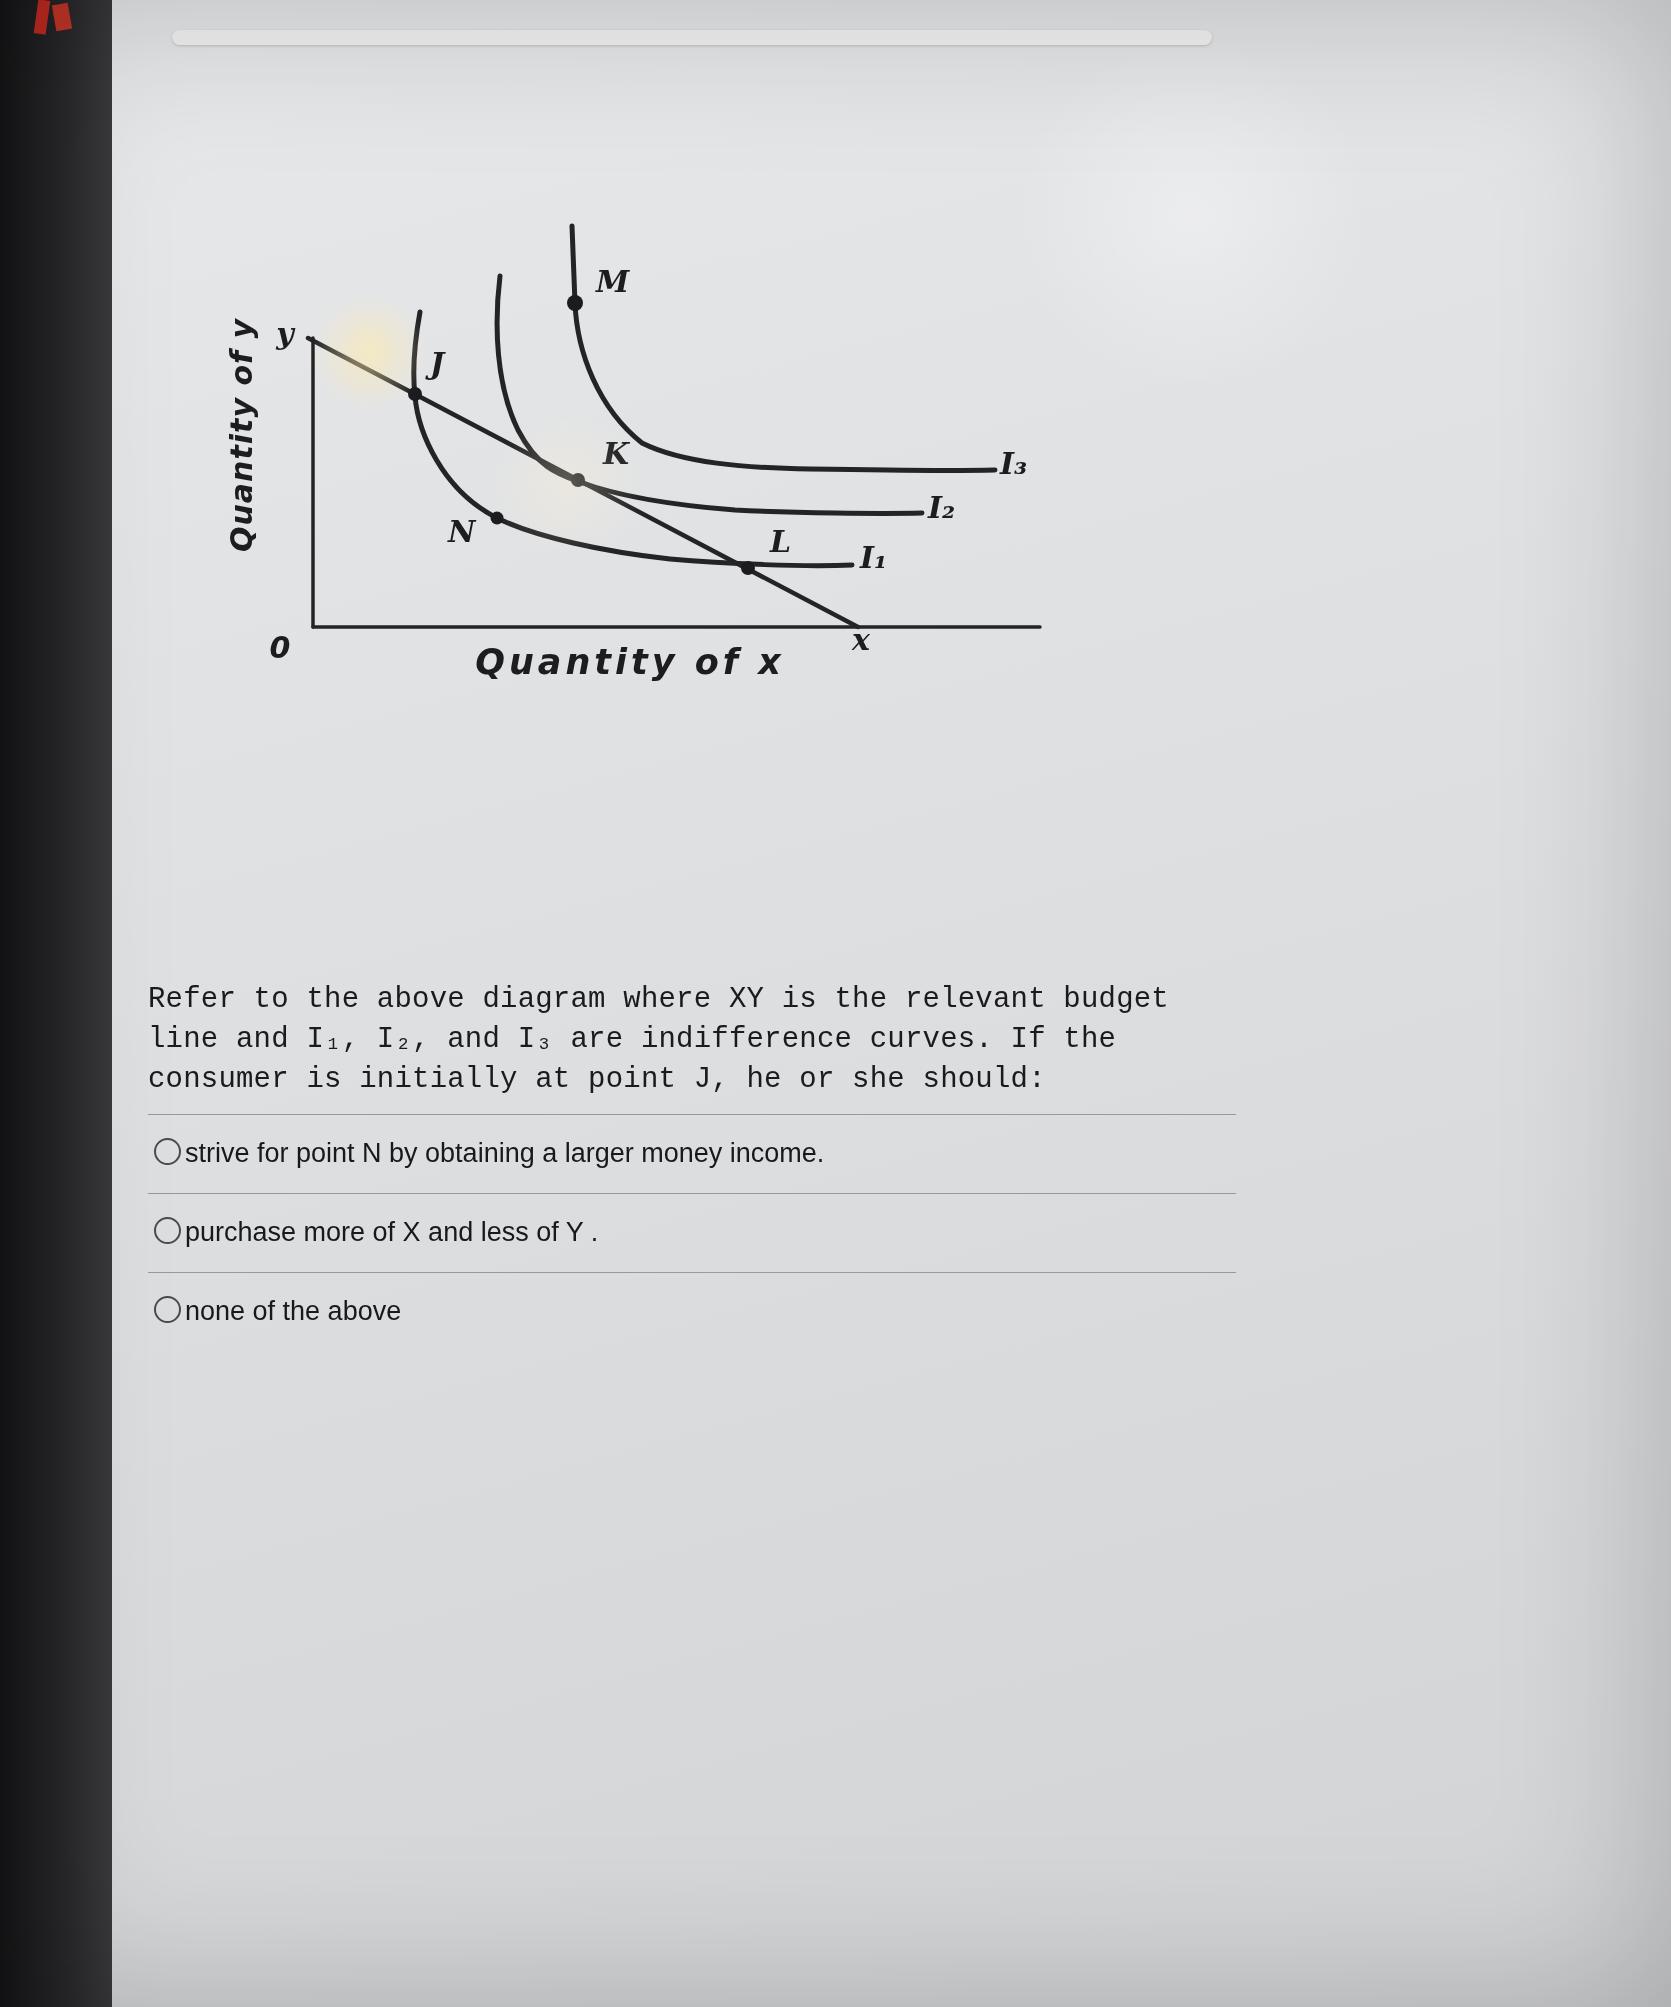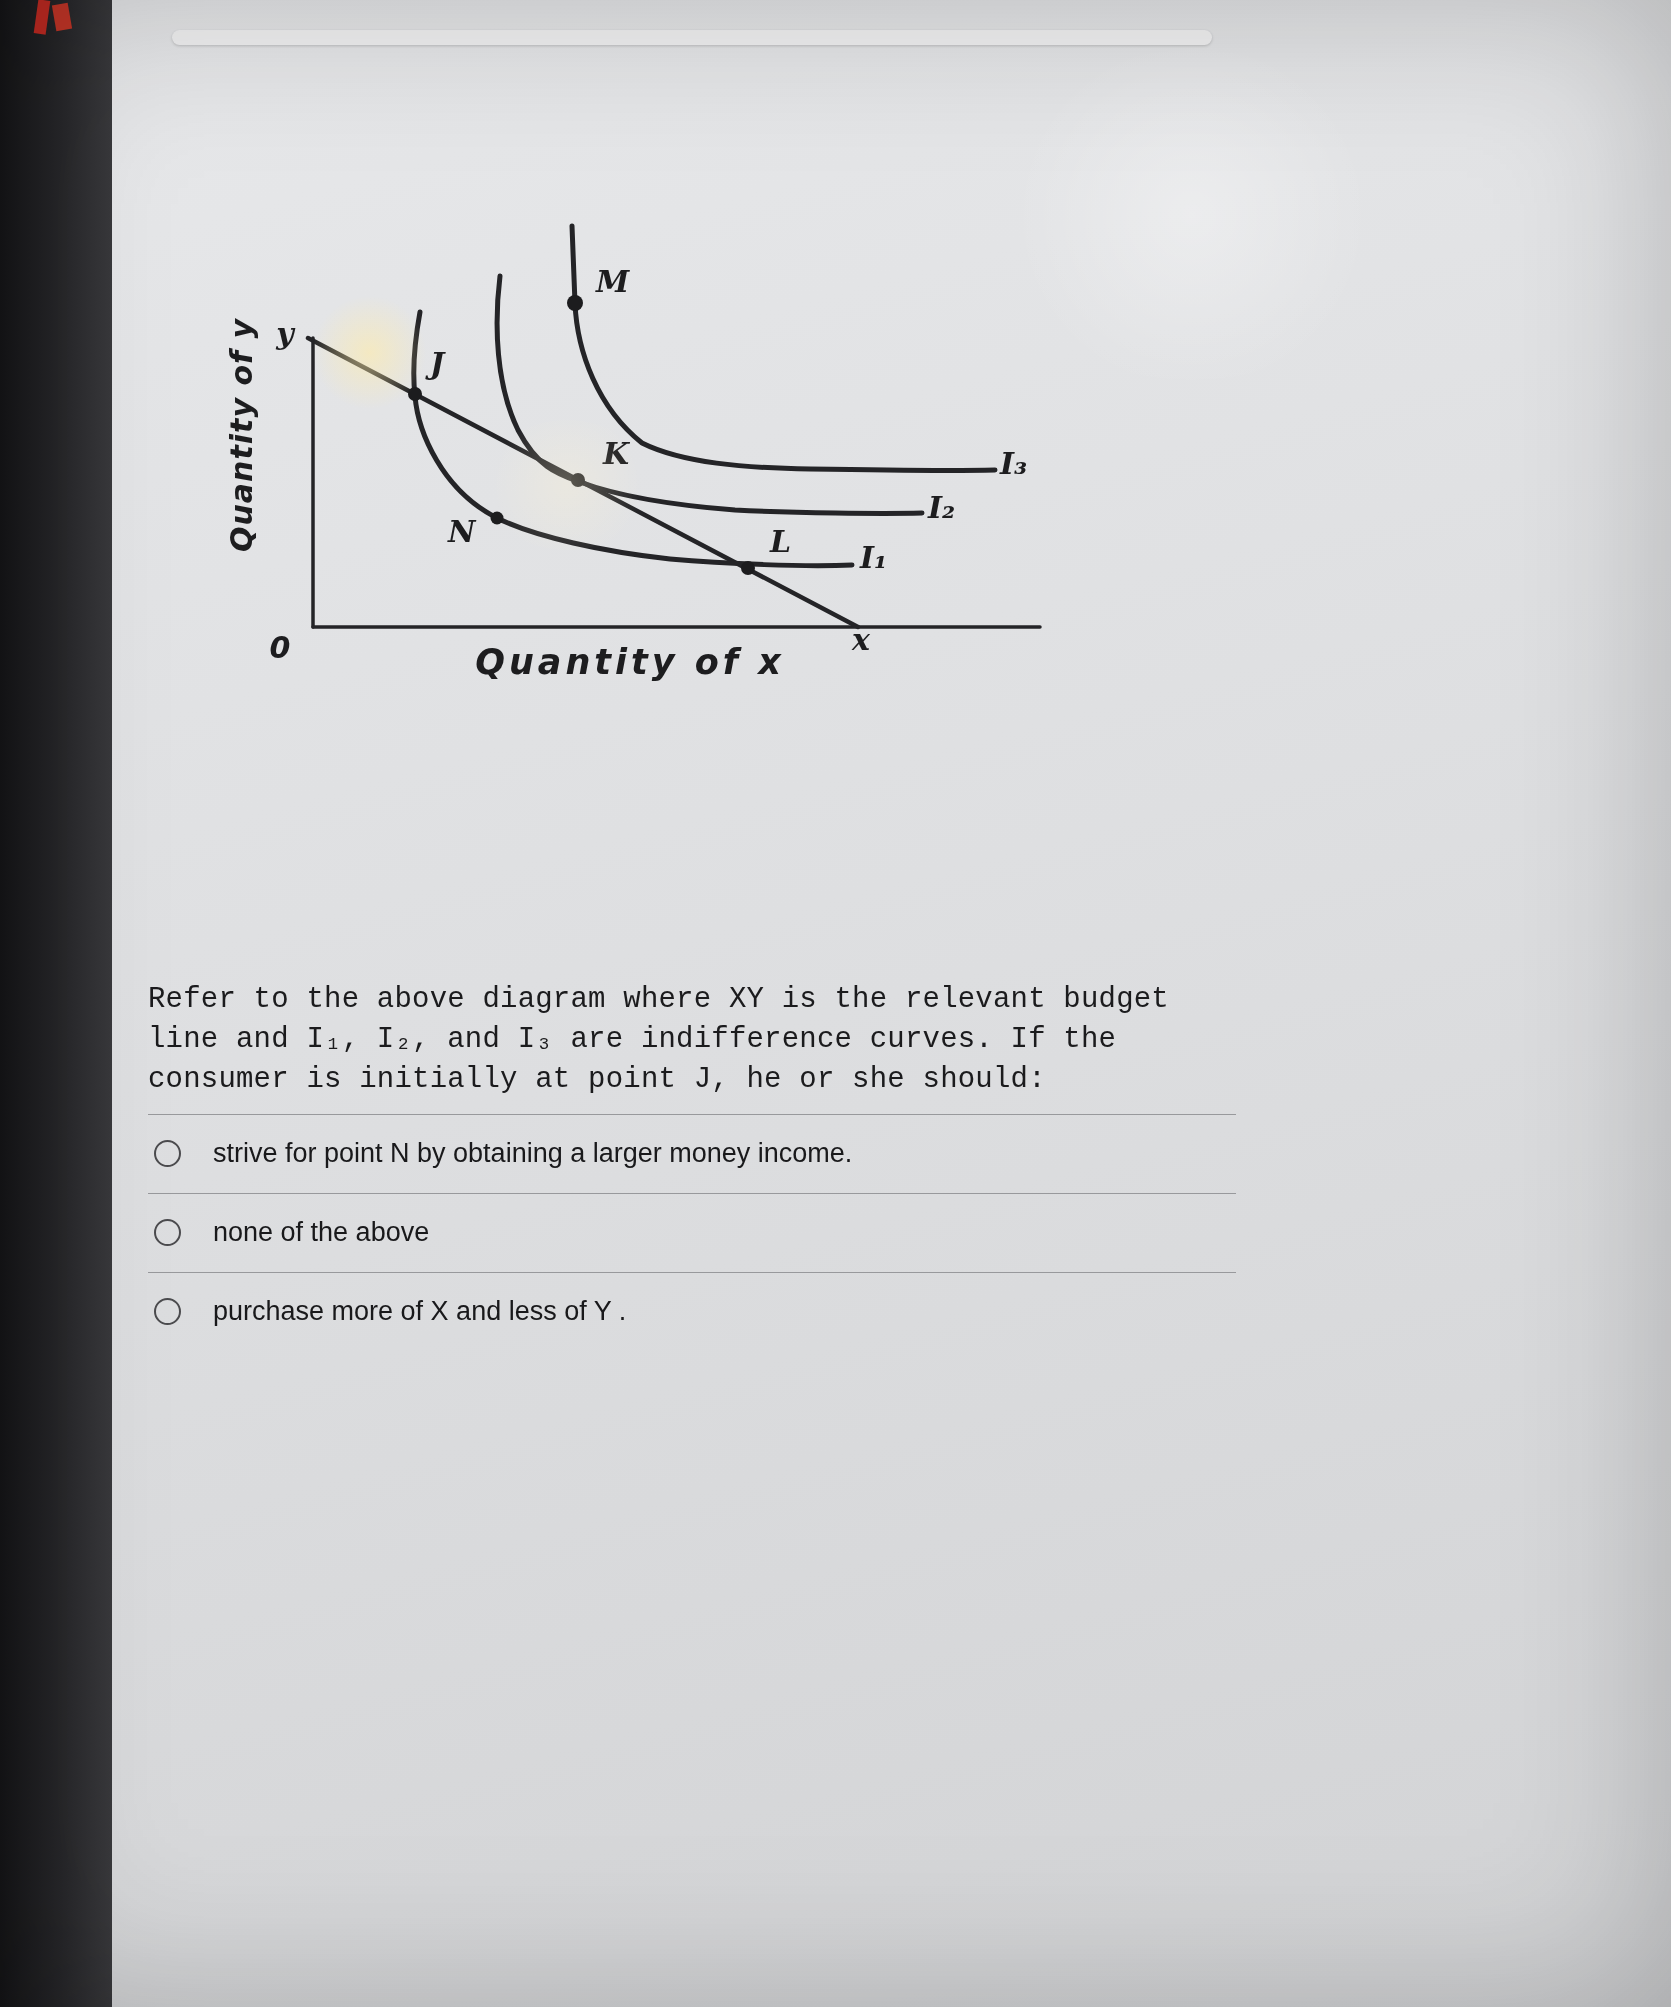--- a/index.html
+++ b/index.html
@@ -26,21 +26,21 @@
   .glare{position:absolute;border-radius:50%;pointer-events:none;}
   .glare-1{left:200px;top:295px;width:115px;height:115px;background:radial-gradient(circle,rgba(255,236,170,.6),rgba(255,236,170,0) 70%);}
   .glare-2{left:860px;top:50px;width:440px;height:330px;background:radial-gradient(circle,rgba(255,255,255,.32),rgba(255,255,255,0) 65%);}
   .glare-3{left:370px;top:420px;width:170px;height:130px;background:radial-gradient(circle,rgba(255,244,210,.28),rgba(255,244,210,0) 70%);}
   .question{
     position:absolute;left:36px;top:980px;width:1094px;
     font-size:29px;line-height:40px;color:#1b1b1d;letter-spacing:.2px;font-family:Liberation Mono, monospace;
   }
   .options{position:absolute;left:36px;top:1114px;width:1088px;}
   .option{
-    display:flex;align-items:center;gap:32px;
+    display:flex;gap:4px;
     border-top:1px solid #98999c;
     padding:23px 0 24px 6px;cursor:pointer;
   }
   .radio{
     flex:0 0 auto;width:23px;height:23px;
     border:2px solid #4b4b4e;border-radius:50%;background:transparent;
   }
   .option-label{font-size:27px;color:#19191b;line-height:31px;}
   .vignette{position:absolute;inset:0;pointer-events:none;box-shadow:inset 0 0 170px rgba(0,0,0,.22);z-index:60;}
   svg text{fill:#1d1d1f;}
@@ -100,23 +100,23 @@
 
   <div class="question">Refer to the above diagram where XY is the relevant budget line and I₁, I₂, and I₃ are indifference curves. If the consumer is initially at point J, he or she should:</div>
 
   <div class="options">
     <div class="option">
       <span class="radio"></span>
       <span class="option-label">strive for point N  by obtaining a larger money income.</span>
     </div>
     <div class="option">
       <span class="radio"></span>
-      <span class="option-label">none of the above</span>
+      <span class="option-label">purchase more of X and less of Y .</span>
     </div>
     <div class="option">
       <span class="radio"></span>
-      <span class="option-label">purchase more of X and less of Y .</span>
+      <span class="option-label">none of the above</span>
     </div>
   </div>
 
 </div>
 
 <div class="vignette"></div>
 
 </body></html>

